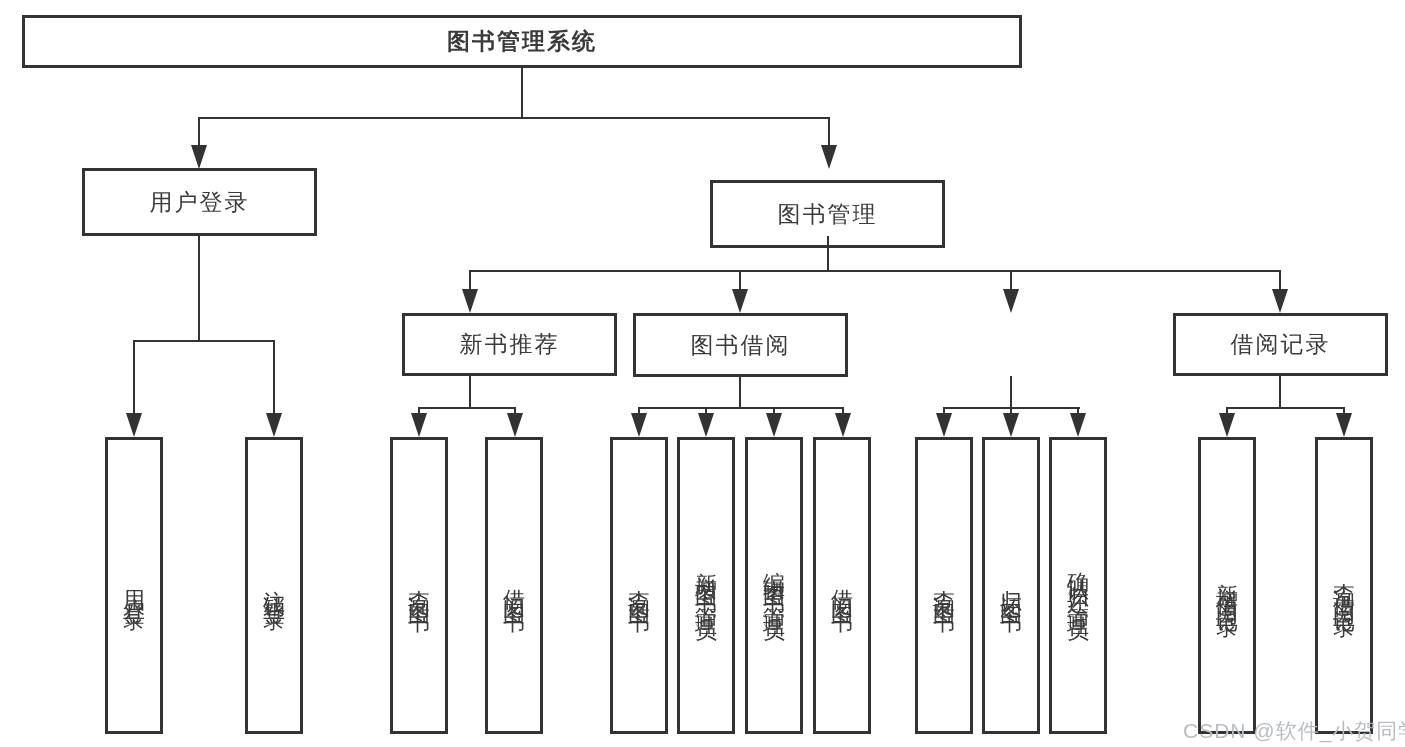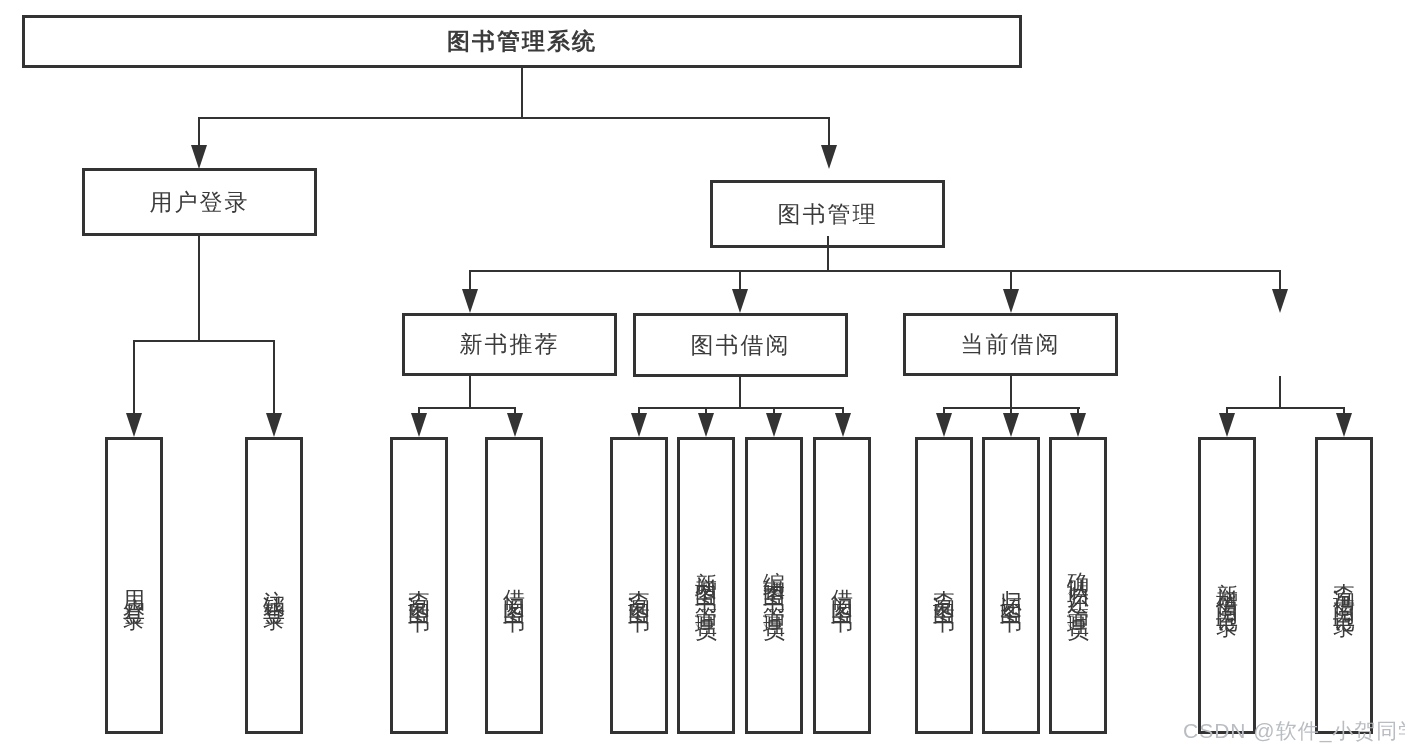--- a/index.html
+++ b/index.html
@@ -65,24 +65,24 @@
   </div>
 
   <div class="box h-box" style="left:363px;top:313px;width:215px;height:63px;margin-left:39px;">
     <span>新书推荐</span>
   </div>
 
   <div class="box h-box" style="left:633px;top:313px;width:215px;height:64px;">
     <span>图书借阅</span>
   </div>
 
-  <div class="box h-box" style="left:903px;top:313px;width:215px;height:63px;">
-    <span>当前借阅</span>
+
+  <div class="box h-box" style="left:1173px;top:313px;width:215px;height:63px;">
+    <span>借阅记录</span>
   </div>
-
 
   <div class="box v-box" style="left:105px;top:437px;width:58px;height:297px;">
     <span>用户登录</span>
   </div>
 
   <div class="box v-box" style="left:245px;top:437px;width:58px;height:297px;">
     <span>注销登录</span>
   </div>
 
   <div class="box v-box" style="left:390px;top:437px;width:58px;height:297px;">

